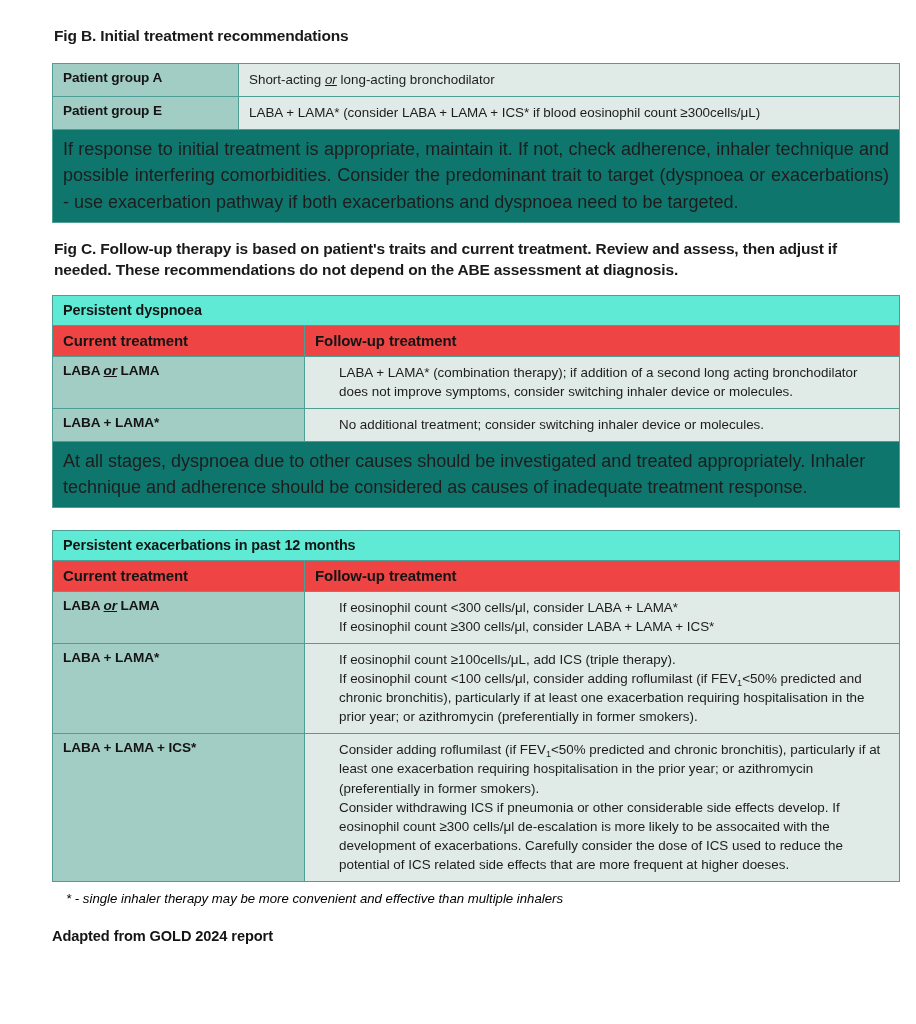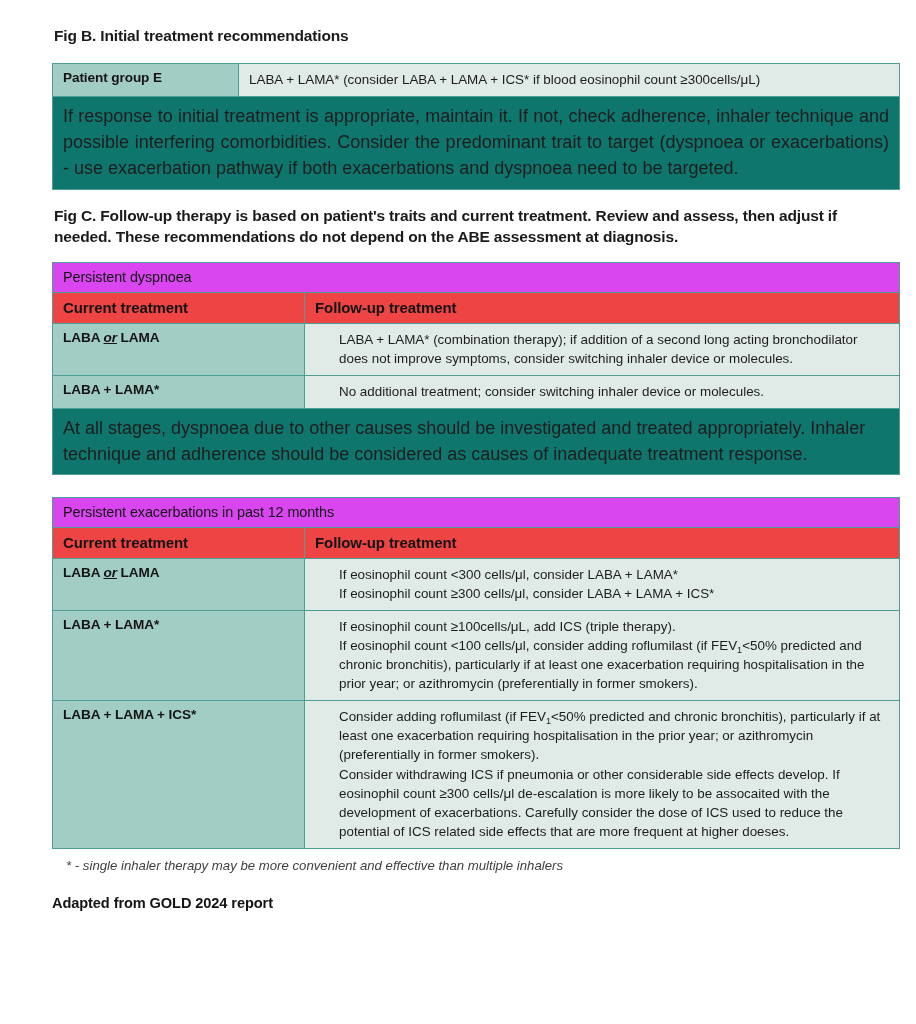--- a/index.html
+++ b/index.html
@@ -60,22 +60,22 @@
     letter-spacing: -0.1px;
     white-space: nowrap;
   }
   .body-cell {
     background: #e0eae7;
     font-size: 13.4px;
     line-height: 1.42;
     color: #1d1d1d;
   }
   .hdr-white {
-    background: #d946ef;
-    font-weight: normal;
+    background: #5eead4;
+    font-weight: bold;
     font-size: 14.4px;
     color: #141414;
     padding-top: 9px;
     padding-bottom: 10px;
     letter-spacing: -0.1px;
   }
   .hdr-teal {
     background: #ef4444;
     font-weight: bold;
     font-size: 15px;
@@ -106,21 +106,21 @@
     vertical-align: baseline;
     position: relative;
     bottom: -0.28em;
   }
   .ln { display: block; margin-left: 24px; }
 
   
   .footnote {
     font-size: 13.2px;
     font-style: italic;
-    color: #404040;
+    color: #000000;
     margin: 9px 0 0 14px;
   }
   .credit {
     font-size: 14.6px;
     font-weight: bold;
     color: #141414;
     width: 848px;
     margin-top: 22px;
     letter-spacing: -0.1px;
   }
@@ -134,20 +134,24 @@
 
   <div class="fig-heading" id="fig-b-heading">Fig B. Initial treatment recommendations</div>
 
   <table class="tbl tbl-b">
     <colgroup>
         <col class="c1">
         <col>
       </colgroup>
     <tbody>
       <tr>
+        <td class="lbl">Patient group A</td>
+        <td class="body-cell"><span>Short-acting </span><span class="u-or">or</span><span> long-acting bronchodilator</span></td>
+      </tr>
+      <tr>
         <td class="lbl">Patient group E</td>
         <td class="body-cell">LABA + LAMA* (consider LABA + LAMA + ICS* if blood eosinophil count ≥300cells/μL)</td>
       </tr>
       <tr>
         <td class="note-cell" colspan="2">If response to initial treatment is appropriate, maintain it. If not, check adherence, inhaler technique and possible interfering comorbidities. Consider the predominant trait to target (dyspnoea or exacerbations) - use exacerbation pathway if both exacerbations and dyspnoea need to be targeted.</td>
       </tr>
     </tbody>
   </table>
 
   <div class="fig-heading" id="fig-c-heading">Fig C. Follow-up therapy is based on patient's traits and current treatment. Review and assess, then adjust if needed. These recommendations do not depend on the ABE assessment at diagnosis.</div>

